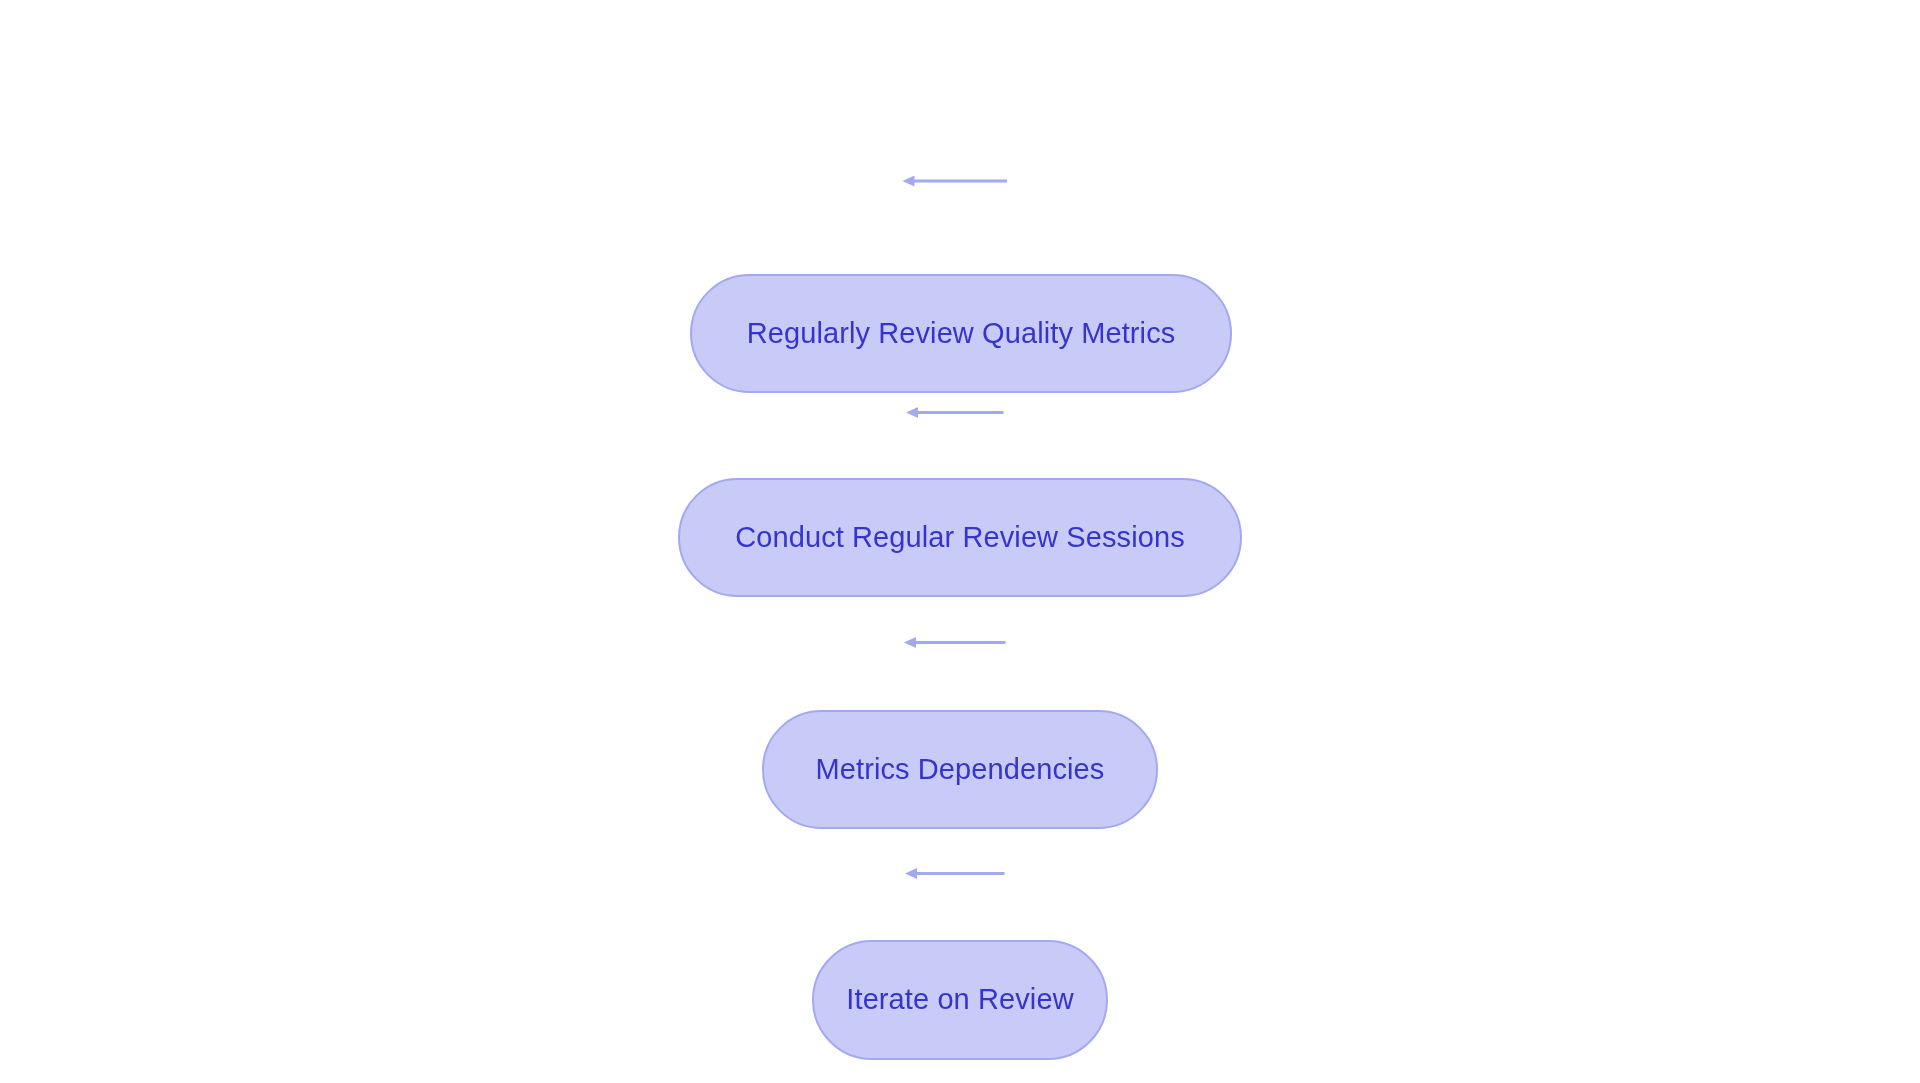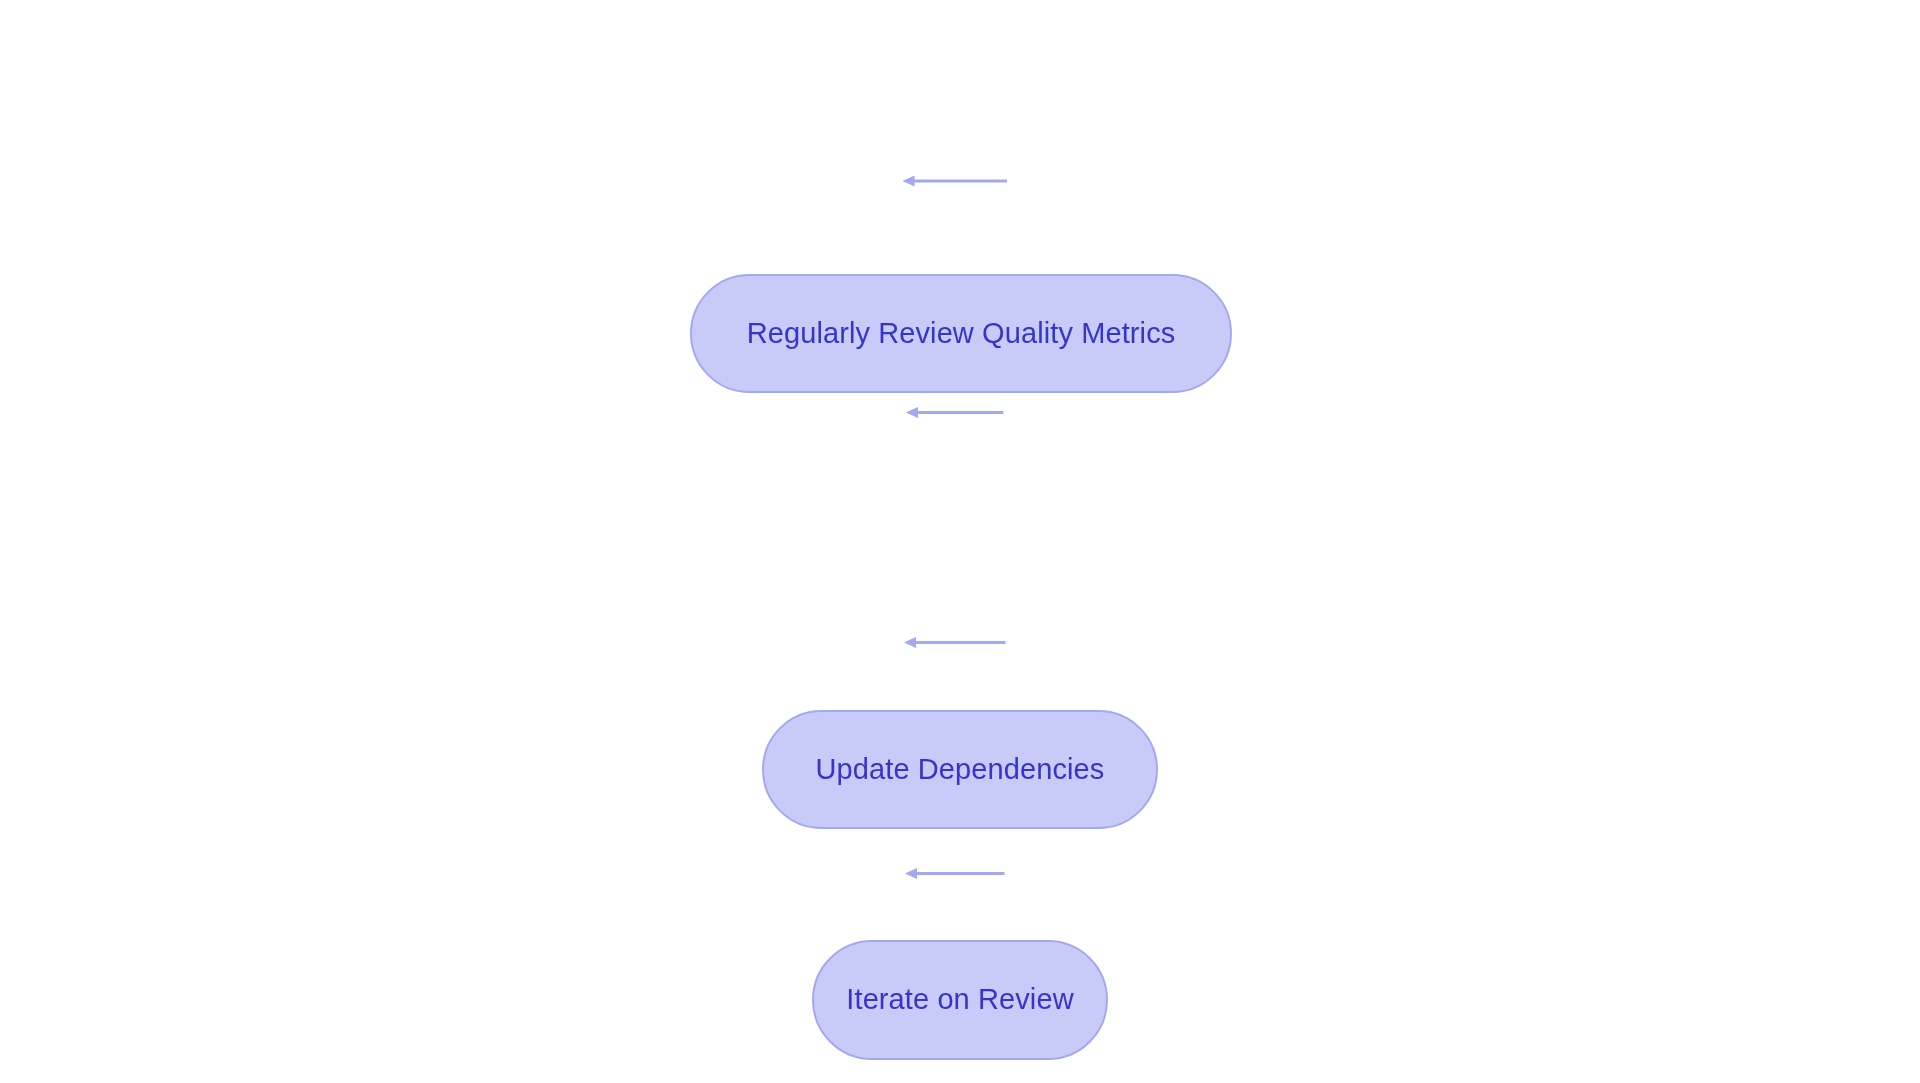--- a/index.html
+++ b/index.html
@@ -82,22 +82,25 @@
     <g>
       <line x1="960" y1="829" x2="960" y2="918" stroke="#a3a9f0" stroke-width="3" marker-end="url(#arrowhead)" transform="rotate(90 960 873.5)"></line>
     </g>
   </svg>
 
 
   <div class="node node-2">
     <span class="node-label">Regularly Review Quality Metrics</span>
   </div>
 
+  <div class="node node-3">
+    <span class="node-label">Conduct Regular Review Sessions</span>
+  </div>
 
   <div class="node node-4">
-    <span class="node-label">Update Dependencies</span>
+    <span class="node-label">Metrics Dependencies</span>
   </div>
 
   <div class="node node-5">
     <span class="node-label">Iterate on Review</span>
   </div>
 
 </div>
 
 </body></html>

